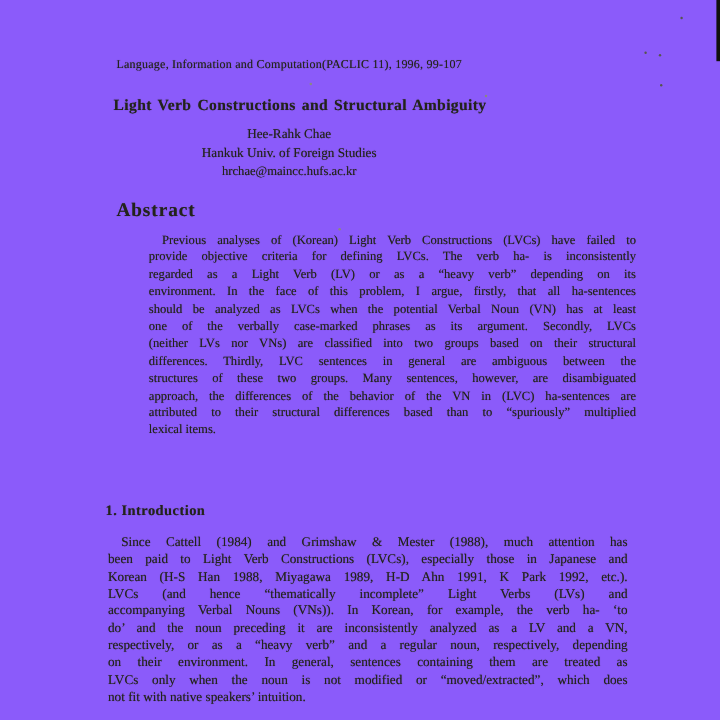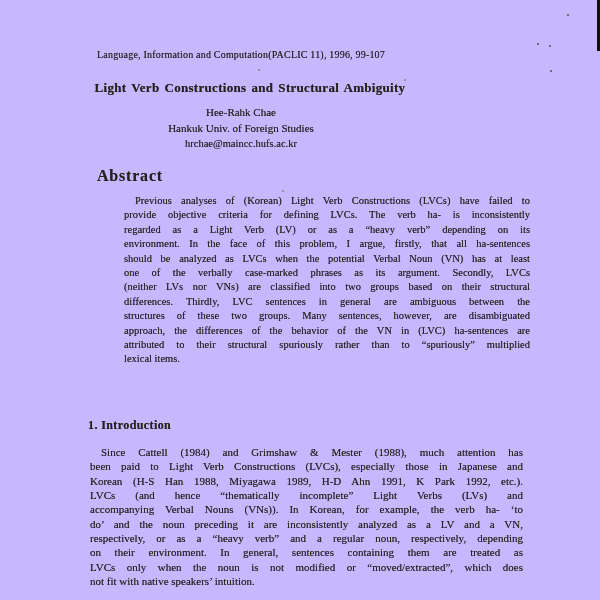--- a/index.html
+++ b/index.html
@@ -5,21 +5,21 @@
   html, body {
     margin: 0;
     padding: 0;
     background: #fbfbfa;
   }
   #page {
     position: relative;
     width: 600px;
     height: 600px;
     overflow: hidden;
-    background: #c4b5fd;
+    background: #8b5cf6;
     font-family: "Liberation Serif", "DejaVu Serif", serif;
     color: #26261f;
     filter: blur(0.25px) contrast(1.03);
   }
   .txt { text-shadow: 0 0 0.6px rgba(45,45,40,0.65); }
 
   #header-citation {
     position: absolute;
     left: 97px;
     top: 49px;
@@ -131,21 +131,21 @@
       <div class="tline">Previous analyses of (Korean) Light Verb Constructions (LVCs) have failed to</div>
       <div class="tline">provide objective criteria for defining LVCs. The verb ha- is inconsistently</div>
       <div class="tline">regarded as a Light Verb (LV) or as a “heavy verb” depending on its</div>
       <div class="tline">environment.  In the face of this problem, I argue, firstly, that all ha-sentences</div>
       <div class="tline">should be analyzed as LVCs when the potential Verbal Noun (VN) has at least</div>
       <div class="tline">one of the verbally case-marked phrases as its argument.  Secondly, LVCs</div>
       <div class="tline">(neither LVs nor VNs) are classified into two groups based on their structural</div>
       <div class="tline">differences.  Thirdly, LVC sentences in general are ambiguous between the</div>
       <div class="tline">structures of these two groups.  Many sentences, however, are disambiguated</div>
       <div class="tline">approach, the differences of the behavior of the VN in (LVC) ha-sentences are</div>
-      <div class="tline">attributed to their structural spuriously rather than to “spuriously” multiplied</div>
+      <div class="tline">attributed to their structural differences based than to “spuriously” multiplied</div>
       <div class="tline">lexical items.</div>
     </div>
 
   <div id="introduction-heading" class="txt">1. Introduction</div>
 
   <div id="introduction-body" class="txt textblock">
       <div class="tline">Since Cattell (1984) and Grimshaw &amp; Mester (1988), much attention has</div>
       <div class="tline">been paid to Light Verb Constructions (LVCs), especially those in Japanese and</div>
       <div class="tline">Korean (H-S Han 1988, Miyagawa 1989, H-D Ahn 1991, K Park 1992, etc.).</div>
       <div class="tline">LVCs (and hence “thematically incomplete” Light Verbs (LVs) and</div>

